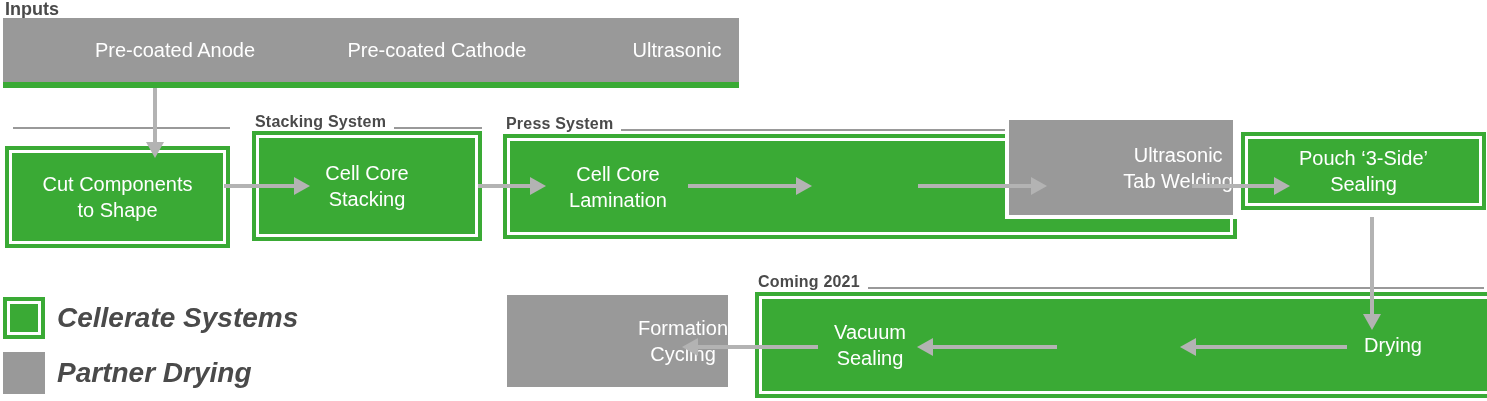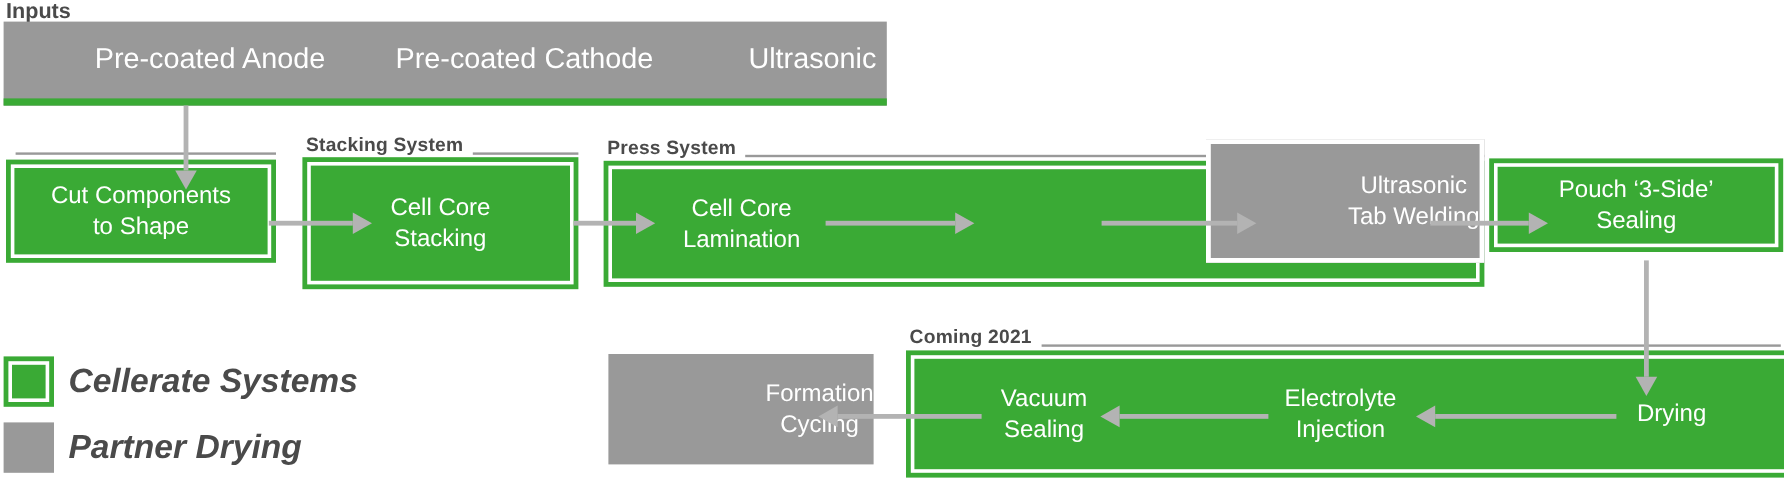--- a/index.html
+++ b/index.html
@@ -28,21 +28,21 @@
   
   .graybox{position:absolute;background:var(--gray);box-sizing:border-box;
     display:flex;align-items:center;justify-content:flex-end;}
   
   #inputs-bar{
     position:absolute;left:3px;top:18px;width:736px;height:70px;background:var(--gray);
     border-bottom:6px solid var(--green);box-sizing:border-box;z-index:2;
   }
   .bar-item{
     position:absolute;top:32px;transform:translate(-50%,-50%);
-    color:#fff;font-size:24px;white-space:nowrap;
+    color:#fff;font-size:20px;white-space:nowrap;
   }
   #inputs-title{
     position:absolute;left:5px;top:-2px;color:var(--label-text);
     font-size:18px;font-weight:bold;line-height:22px;
   }
   
   .a-line{position:absolute;background:var(--arrow);z-index:6;}
   .a-right{position:absolute;width:0;height:0;z-index:6;
     border-top:9px solid transparent;border-bottom:9px solid transparent;
     border-left:16px solid var(--arrow);}
@@ -79,21 +79,21 @@
   </div>
   <div class="sec-label" style="left:252px;top:110px;width:230px">
     <span class="txt">Stacking System</span>
     <span class="label-line"></span>
   </div>
   <div class="sec-label" style="left:755px;top:270px;width:729px">
     <span class="txt">Coming 2021</span>
     <span class="label-line"></span>
   </div>
 
-  <div class="gbox" style="left:5px;top:133px;width:225px;height:86px">
+  <div class="gbox" style="left:5px;top:146px;width:225px;height:102px">
     <div class="gbox-inner">
       <span class="box-text">Cut Components
 to Shape</span>
     </div>
   </div>
 
   <div class="gbox" style="left:252px;top:131px;width:230px;height:110px">
     <div class="gbox-inner">
       <span class="box-text">Cell Core
 Stacking</span>
@@ -116,22 +116,20 @@
     <div class="gbox-inner">
       <span class="box-text">Pouch ‘3-Side’
 Sealing</span>
     </div>
   </div>
 
   <div class="gbox" style="left:755px;top:292px;width:865px;height:106px">
     <div class="gbox-inner">
       <span class="step-text" style="left:108px">Vacuum
 Sealing</span>
-      <span class="step-text" style="left:355px">Electrolyte
-Injection</span>
       <span class="step-text" style="left:631px">Drying</span>
     </div>
   </div>
 
   <div class="graybox" style="left:507px;top:295px;width:221px;height:92px;z-index:2">
     <span class="box-text">Formation
 Cycling</span>
   </div>
 
   <div class="a-line" style="left:153px;top:88px;width:4px;height:54px"></div>

